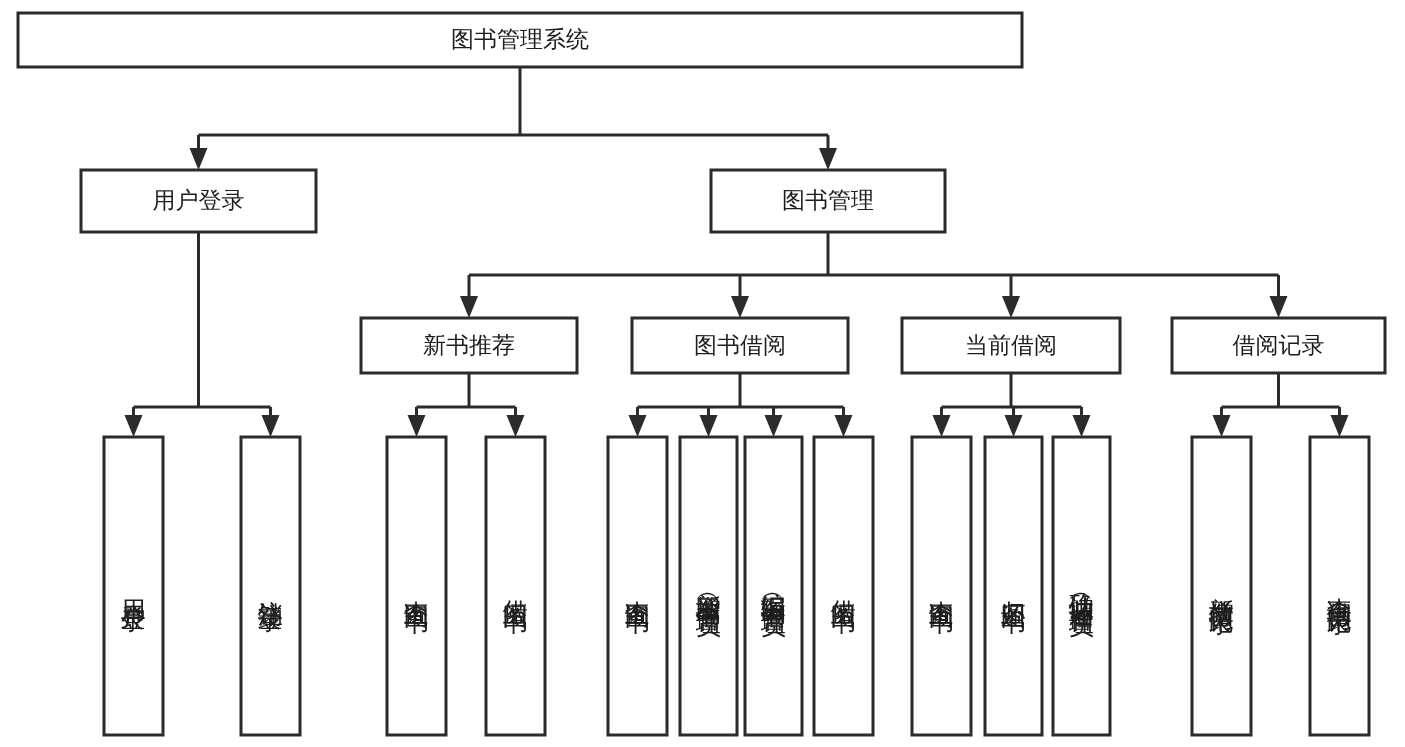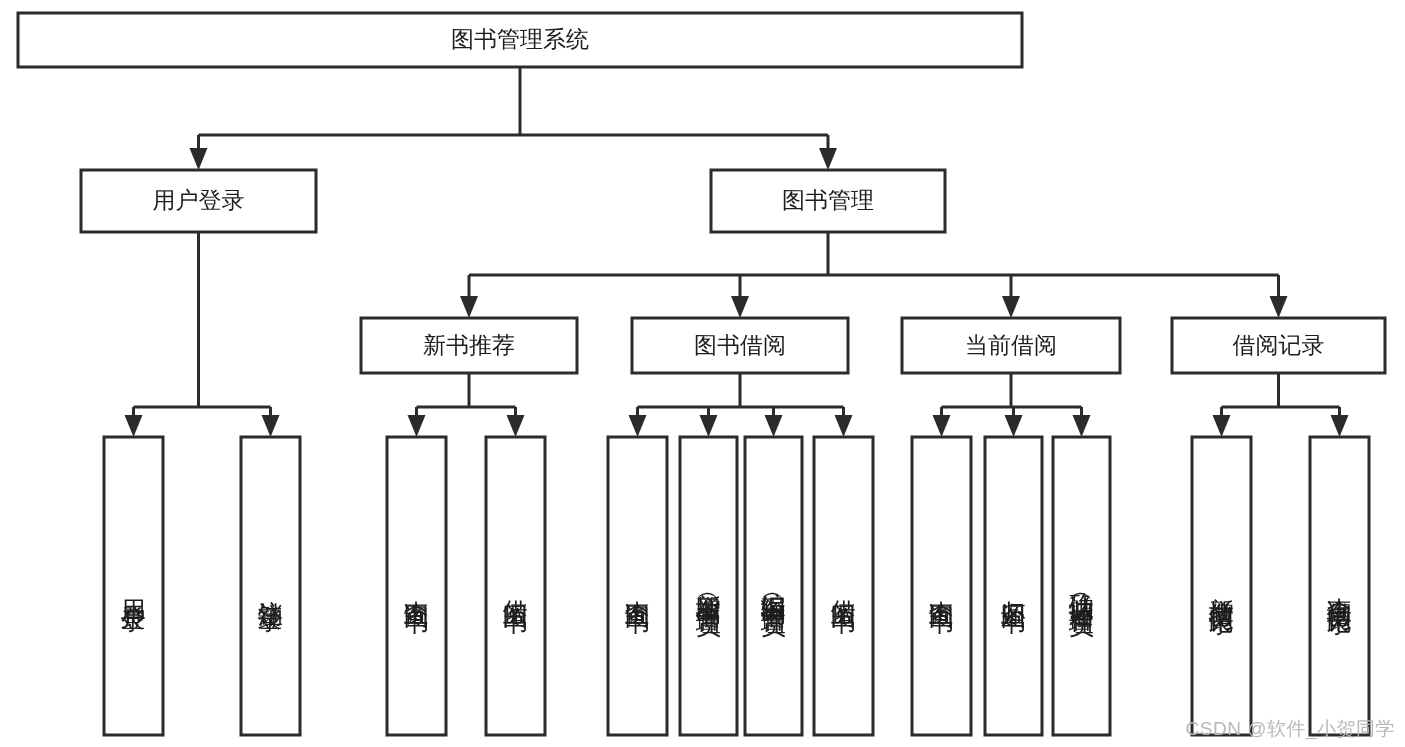--- a/index.html
+++ b/index.html
@@ -206,14 +206,13 @@
         <div class="leaf-label-text">确认归还（管理员）</div>
       </div>
       <div class="leaf-label-box" style="left: 1192px; top: 437px; width: 59px; height: 298px;">
         <div class="leaf-label-text">新增借阅记录</div>
       </div>
       <div class="leaf-label-box" style="left: 1310px; top: 437px; width: 59px; height: 298px;">
         <div class="leaf-label-text">查询借阅记录</div>
       </div>
     </div>
 
-  <div class="watermark">CSDN @软件_小贺同学</div>
 </div>
 
 </body></html>

